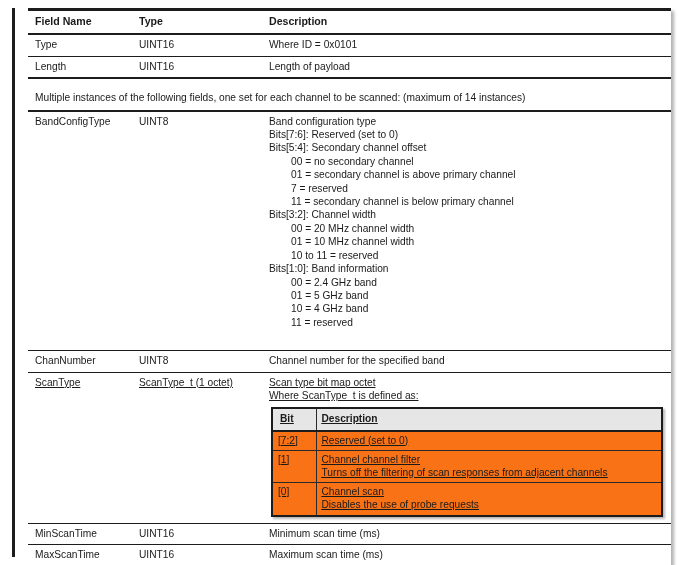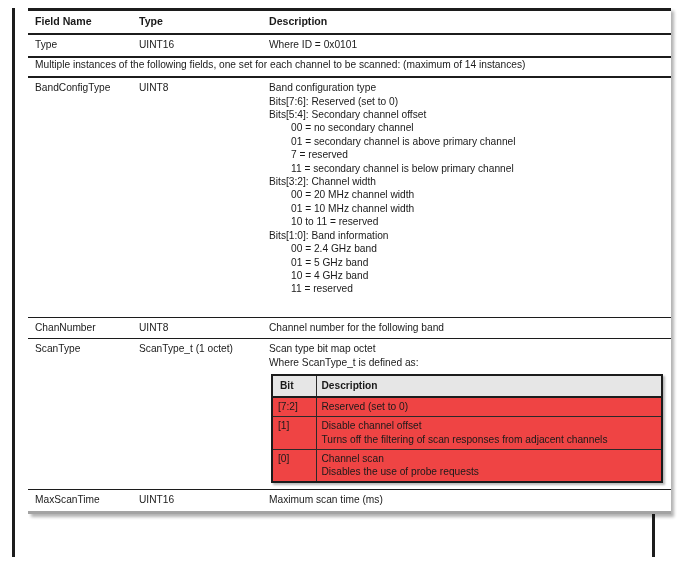--- a/index.html
+++ b/index.html
@@ -68,50 +68,50 @@
     font-size: 10.6px;
     border-top: 3px solid #1c1c1c;
     border-bottom: 2.4px solid #1c1c1c;
     padding-top: 4px;
     padding-bottom: 5px;
   }
 
   .span-row td {
     border-top: 2.2px solid #1c1c1c;
     border-bottom: 2.2px solid #1c1c1c;
-    padding-top: 0;
+    padding-top: 12px;
     padding-bottom: 5px;
   }
 
   .last-row td {
     border-bottom: 3px solid #a3a3a3;
   }
 
   .bandconfig-row td { padding-bottom: 21px; }
-  .scantype-row td   { padding-bottom: 6px; }
+  .scantype-row td   { padding-bottom: 6px; text-decoration: underline; }
 
   .desc-line { white-space: nowrap; }
   .desc-line.indent { padding-left: 22px; }
 
   
   .bit-table {
     margin-top: 5px;
     margin-left: 2px;
     width: 392px;
     border-collapse: collapse;
     table-layout: fixed;
     box-shadow: 2px 2px 2px rgba(0,0,0,0.28);
   }
   .bit-table td {
     border: 1.4px solid #2a2a2a;
     padding: 2px 4px 3px 5px;
     font-size: 10.2px;
     line-height: 13.2px;
     vertical-align: top;
-    background: #ef4444;
+    background: #f97316;
   }
   .bit-table .bit-col { width: 44px; }
   .bit-table tr.bit-hdr td {
     font-weight: bold;
     background: #e6e6e6;
     border-top: 2.4px solid #1c1c1c;
     border-bottom: 2.2px solid #1c1c1c;
     padding-top: 3px;
     padding-bottom: 4px;
   }
@@ -143,20 +143,25 @@
         <td>Type</td>
         <td>Description</td>
       </tr>
 
       <tr>
         <td>Type</td>
         <td>UINT16</td>
         <td>Where ID = 0x0101</td>
       </tr>
 
+      <tr>
+        <td>Length</td>
+        <td>UINT16</td>
+        <td>Length of payload</td>
+      </tr>
 
       <tr class="span-row">
         <td colspan="3">Multiple instances of the following fields, one set for each channel to be scanned: (maximum of 14 instances)</td>
       </tr>
 
       <tr class="bandconfig-row">
         <td>BandConfigType</td>
         <td>UINT8</td>
         <td>
           <div class="desc-line">Band configuration type</div>
@@ -174,21 +179,21 @@
           <div class="desc-line indent">00 = 2.4 GHz band</div>
           <div class="desc-line indent">01 = 5 GHz band</div>
           <div class="desc-line indent">10 = 4 GHz band</div>
           <div class="desc-line indent">11 = reserved</div>
         </td>
       </tr>
 
       <tr>
         <td>ChanNumber</td>
         <td>UINT8</td>
-        <td>Channel number for the following band</td>
+        <td>Channel number for the specified band</td>
       </tr>
 
       <tr class="scantype-row">
         <td>ScanType</td>
         <td>ScanType_t (1 octet)</td>
         <td>
           <div class="desc-line">Scan type bit map octet</div>
           <div class="desc-line">Where ScanType_t is defined as:</div>
 
           <table class="bit-table">
@@ -203,36 +208,41 @@
               </tr>
               <tr>
                 <td class="bit-col">[7:2]</td>
                 <td class="bit-desc-col">
                   <span class="bit-sub">Reserved (set to 0)</span>
                 </td>
               </tr>
               <tr>
                 <td class="bit-col">[1]</td>
                 <td class="bit-desc-col">
-                  <span class="bit-sub">Disable channel offset</span>
+                  <span class="bit-sub">Channel channel filter</span>
                   <span class="bit-sub">Turns off the filtering of scan responses from adjacent channels</span>
                 </td>
               </tr>
               <tr class="bit-last">
                 <td class="bit-col">[0]</td>
                 <td class="bit-desc-col">
                   <span class="bit-sub">Channel scan</span>
                   <span class="bit-sub">Disables the use of probe requests</span>
                 </td>
               </tr>
             </tbody>
           </table>
         </td>
       </tr>
 
+      <tr>
+        <td>MinScanTime</td>
+        <td>UINT16</td>
+        <td>Minimum scan time (ms)</td>
+      </tr>
 
       <tr class="last-row">
         <td>MaxScanTime</td>
         <td>UINT16</td>
         <td>Maximum scan time (ms)</td>
       </tr>
 
     </tbody>
   </table>
 

